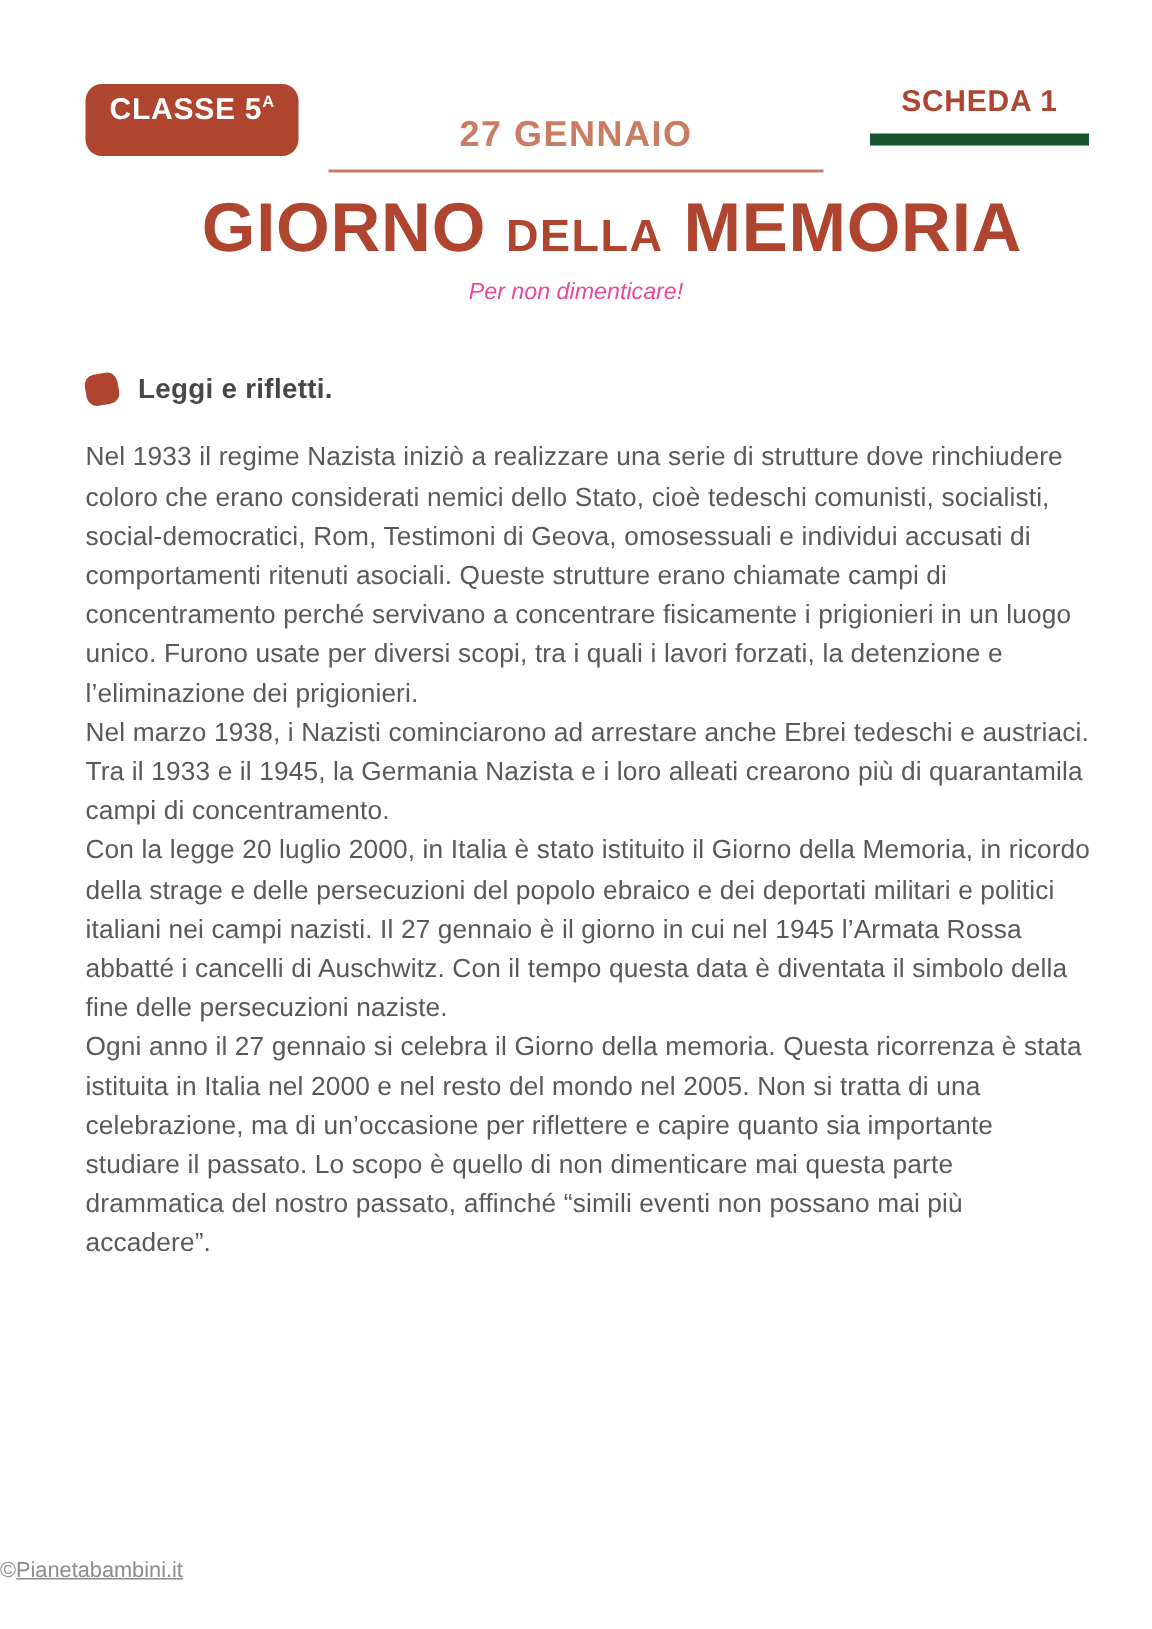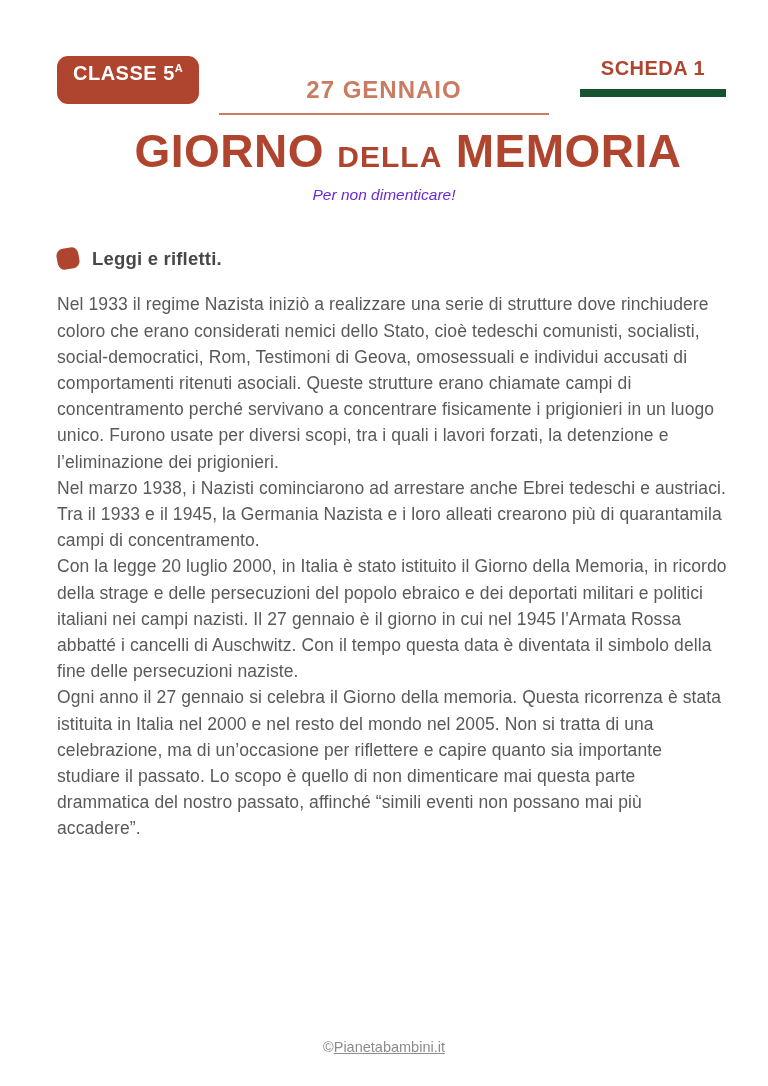--- a/index.html
+++ b/index.html
@@ -75,28 +75,29 @@
     line-height: 1.05;
     white-space: nowrap;
     padding-left: 48px;
   }
   .page-title .small-word {
     font-size: 30px;
     letter-spacing: 1px;
   }
   .tagline {
     margin-top: 11px;
-    color: #6d28d9;
+    color: #ec4899;
     font-style: italic;
     font-size: 15.5px;
   }
   
   .section-heading {
     margin: 44px 0 0 57px;
     display: flex;
+    align-items: center;
     gap: 13px;
   }
   .blob-icon {
     width: 22px;
     height: 21px;
     background: #b0452f;
     border-radius: 7px;
     transform: rotate(-10deg);
     flex: 0 0 auto;
   }
@@ -114,21 +115,20 @@
     line-height: 26.2px;
     letter-spacing: 0.1px;
   }
   .body-text p { margin: 0; }
   
   .footer {
     position: absolute;
     bottom: 31px;
     left: 0;
     width: 100%;
-    text-align: center;
     color: #8c8c8c;
     font-size: 14.5px;
   }
   .footer a {
     color: #8c8c8c;
     text-decoration: underline;
     cursor: pointer;
   }
 </style>
 </head>

